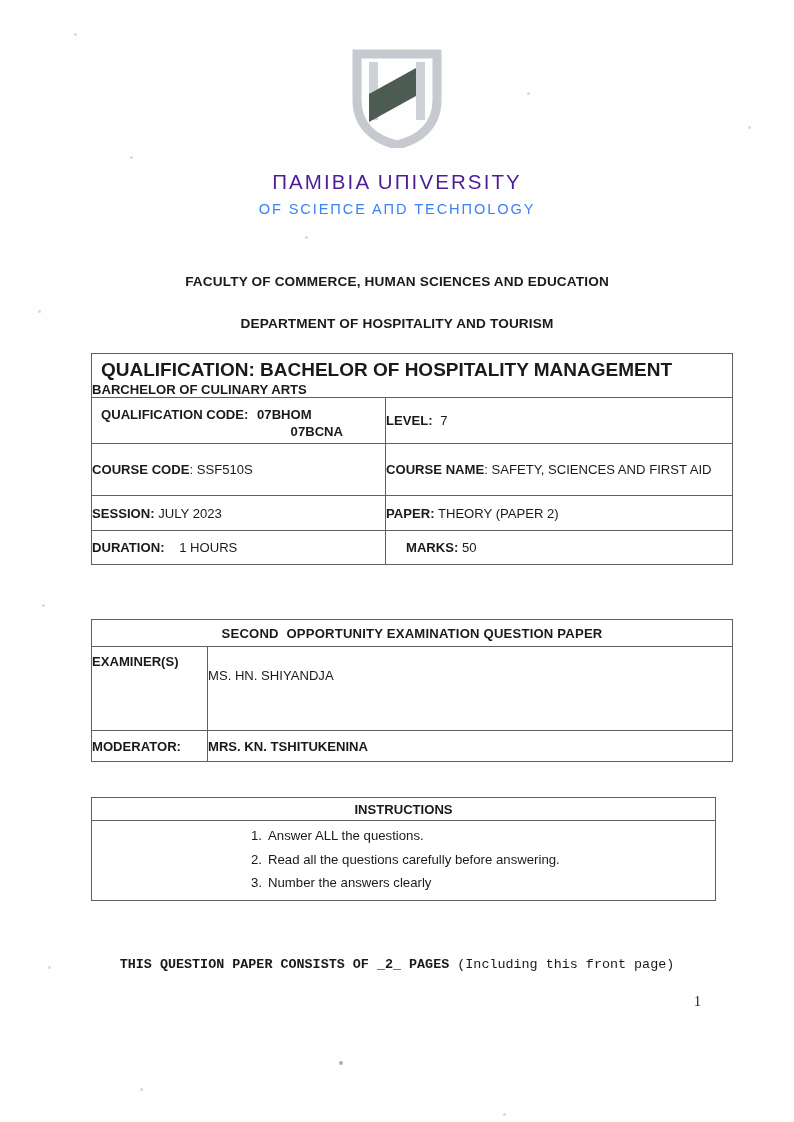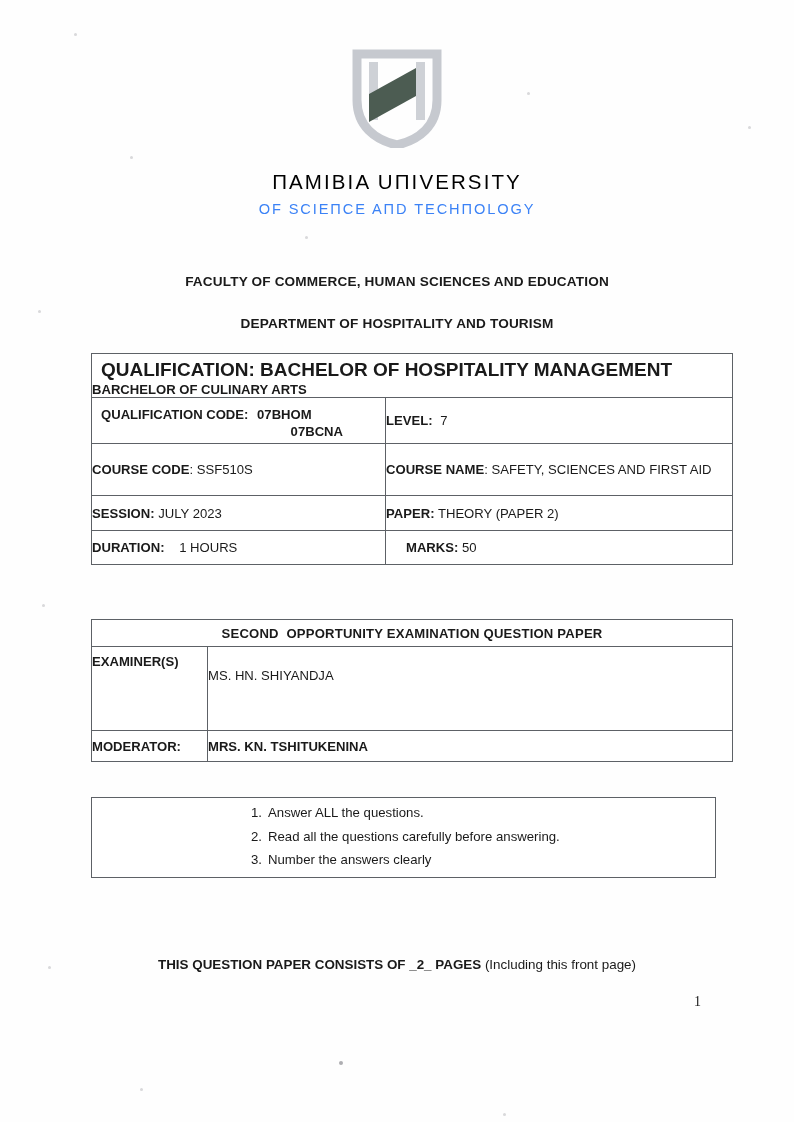--- a/index.html
+++ b/index.html
@@ -41,21 +41,21 @@
     height: 100px;
     margin: 0 auto;
     position: relative;
   }
   .shield-svg { display: block; }
 
   .uni-name {
     margin-top: 22px;
     font-size: 20.5px;
     letter-spacing: 2.1px;
-    color: #000000;
+    color: #4c1d95;
     font-weight: 500;
     white-space: pre;
   }
   .uni-sub {
     margin-top: 7px;
     font-size: 14.6px;
     letter-spacing: 1.9px;
     color: #3b82f6;
     font-weight: 400;
     white-space: pre;
@@ -148,20 +148,21 @@
   }
 
   
   .footer-line {
     position: absolute;
     top: 957px;
     left: 0;
     width: 794px;
     text-align: center;
     font-size: 13.4px;
+    font-family: Liberation Mono, monospace;
   }
   .footer-line .strong { font-weight: bold; }
   .page-number {
     position: absolute;
     top: 994px;
     left: 694px;
     font-family: "Liberation Serif", serif;
     font-size: 14px;
   }
 </style>
@@ -279,20 +280,23 @@
       <tr>
         <td class="b cellpad" style="height:30px;">MODERATOR:</td>
         <td class="b cellpad2">MRS. KN. TSHITUKENINA</td>
       </tr>
     </tbody>
   </table>
 
   <table class="doc" id="instr-table">
     <tbody>
       <tr>
+        <td class="instr-head" style="height:22px;">INSTRUCTIONS</td>
+      </tr>
+      <tr>
         <td style="height:74px;">
           <ol class="instr-list">
             <li>Answer ALL the questions.</li>
             <li>Read all the questions carefully before answering.</li>
             <li>Number the answers clearly</li>
           </ol>
         </td>
       </tr>
     </tbody>
   </table>

